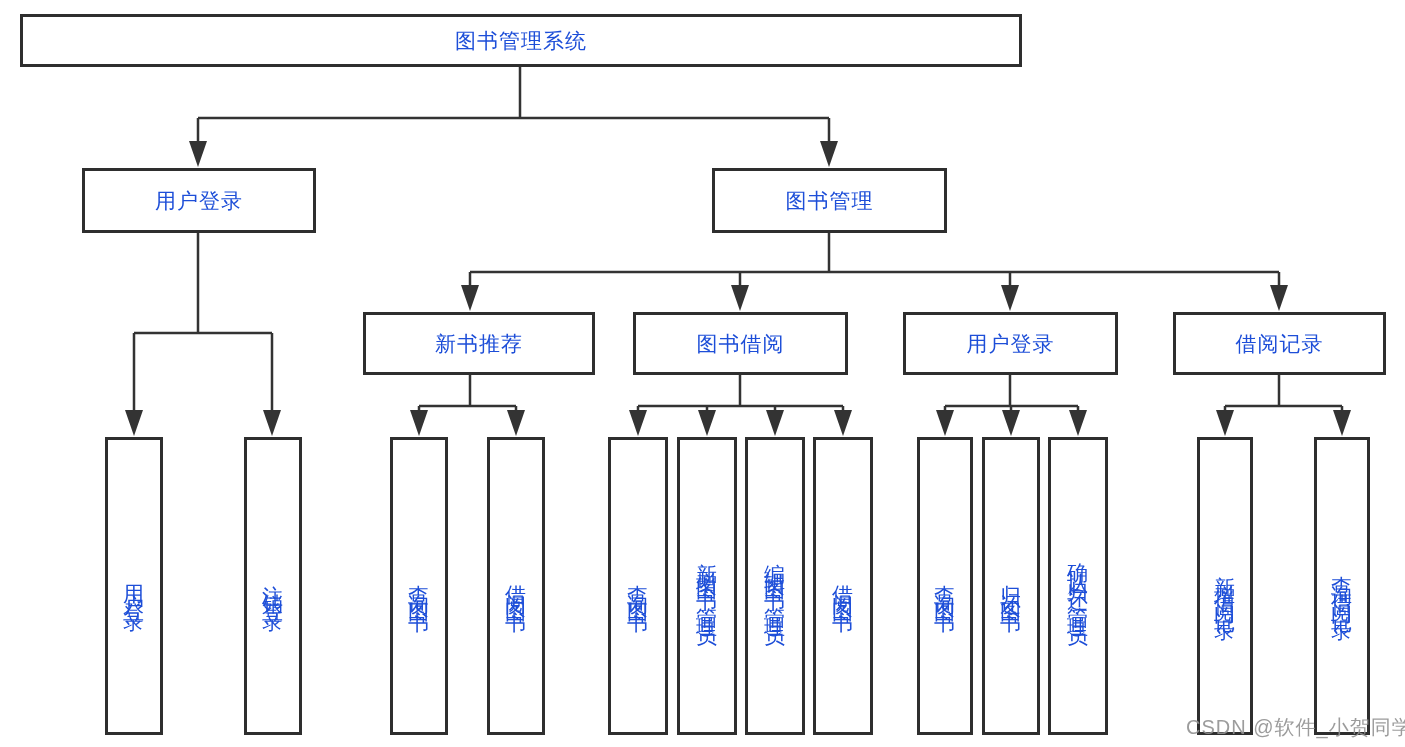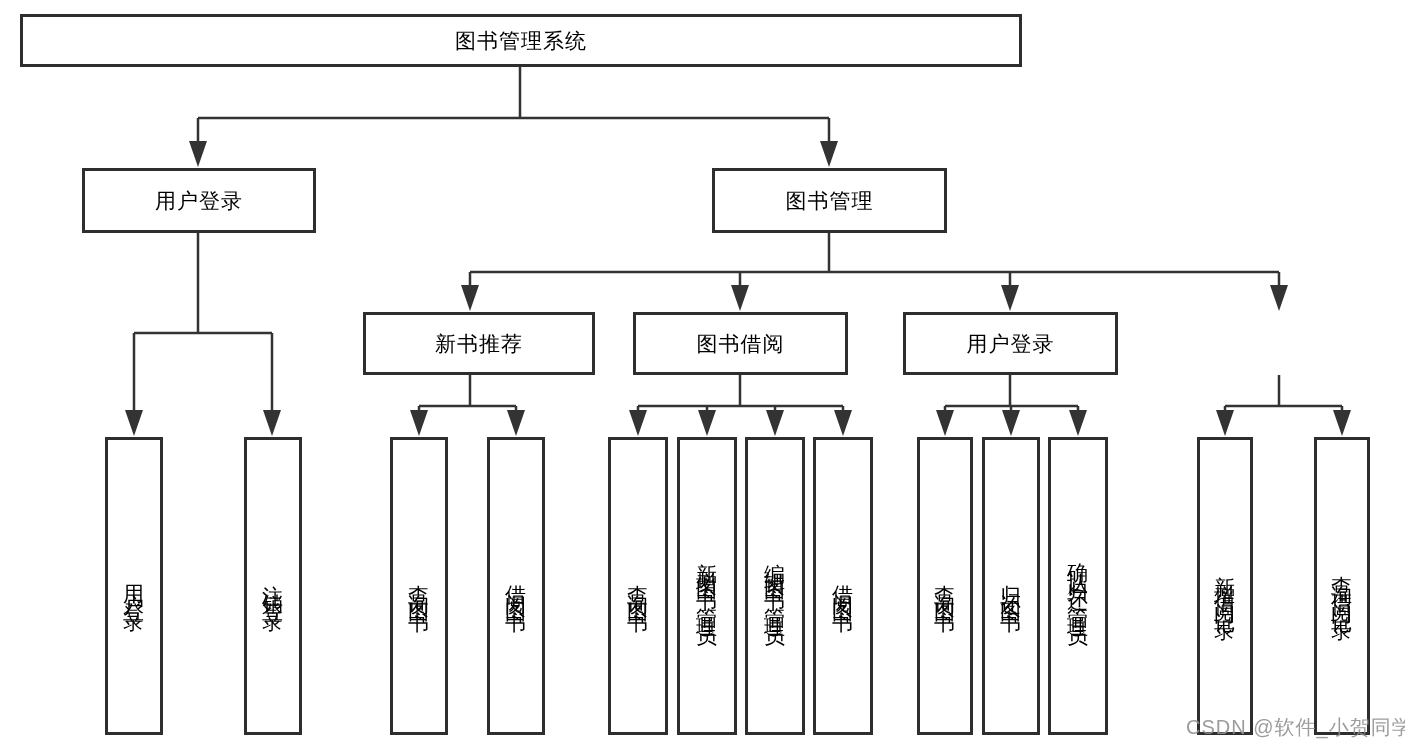--- a/index.html
+++ b/index.html
@@ -27,21 +27,21 @@
     stroke: none;
   }
   .node {
     position: absolute;
     box-sizing: border-box;
     background: #ffffff;
     border: 3px solid #2e2e2e;
     display: flex;
     align-items: center;
     justify-content: center;
-    color: #000000;
+    color: #1d4ed8;
     z-index: 2;
   }
   .node .lbl {
     font-size: 21px;
     line-height: 1.2;
     letter-spacing: 1px;
     white-space: nowrap;
   }
   .leaf .lbl-v {
     writing-mode: vertical-lr;
@@ -130,20 +130,23 @@
 
   <div class="node" style="left:363px; top:312px; width:232px; height:63px;">
     <span class="lbl">新书推荐</span>
   </div>
   <div class="node" style="left:633px; top:312px; width:215px; height:63px;">
     <span class="lbl">图书借阅</span>
   </div>
   <div class="node" style="left:903px; top:312px; width:215px; height:63px;">
     <span class="lbl">用户登录</span>
   </div>
+  <div class="node" style="left:1173px; top:312px; width:213px; height:63px;">
+    <span class="lbl">借阅记录</span>
+  </div>
 
   <div class="node leaf" style="left:105px; top:437px; width:58px; height:298px;">
     <span class="lbl-v">用户登录</span>
   </div>
   <div class="node leaf" style="left:244px; top:437px; width:58px; height:298px;">
     <span class="lbl-v">注销登录</span>
   </div>
 
   <div class="node leaf" style="left:390px; top:437px; width:58px; height:298px;">
     <span class="lbl-v">查询图书</span>

